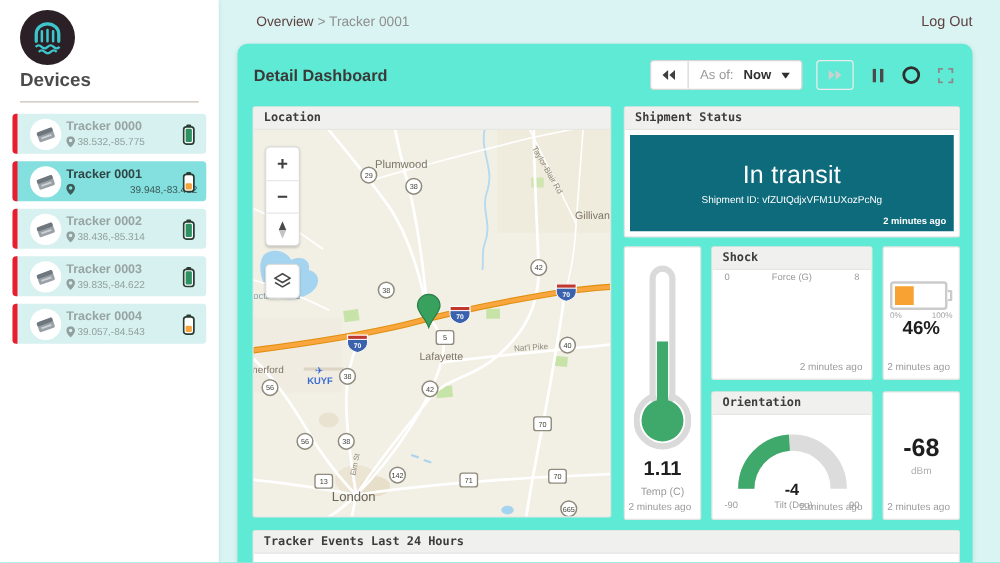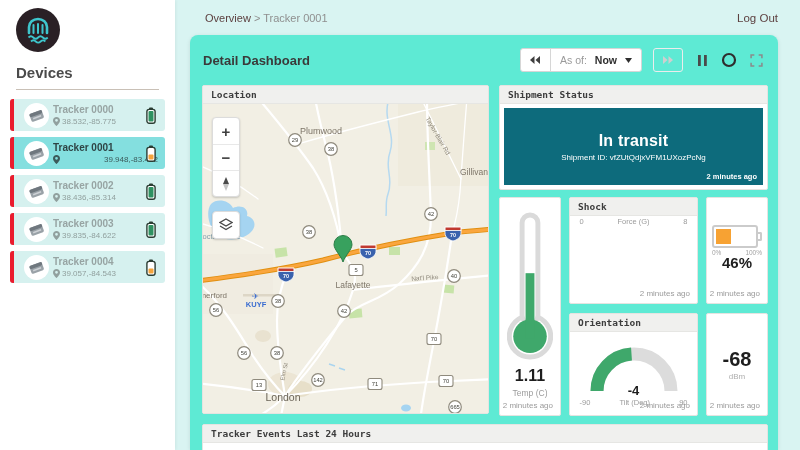--- a/index.html
+++ b/index.html
@@ -2,21 +2,21 @@
 <html><head>
 <meta charset="utf-8">
 <style>
   *{box-sizing:border-box;margin:0;padding:0;}
   html,body{width:800px;height:450px;overflow:hidden;}
   body{position:relative;background:#d9f4f2;font-family:"Liberation Sans",sans-serif;color:#3b3b3b;}
 
   
   .sidebar{position:absolute;left:0;top:0;width:175px;height:450px;background:#fff;z-index:3;box-shadow:1px 0 3px rgba(0,0,0,.06);}
   .logo{margin:8px 0 0 16px;width:44px;height:44px;display:block;}
-  .devices-title{margin:12px 16px 0;font-size:15px;font-weight:bold;color:#4b4b4b;}
+  .devices-title{margin:4px 16px 0;font-size:15px;font-weight:bold;color:#4b4b4b;}
   .sidebar-divider{border:none;border-top:1px solid #c9c0b6;margin:8px 16px 9px;}
   .device-card{position:relative;margin:0 10px 6px;height:32px;background:#d6f1ef;border-radius:3px;display:flex;align-items:center;padding-left:10px;cursor:pointer;}
   .device-card.selected{background:#84dfdf;}
   .redbar{position:absolute;left:0;top:0;bottom:0;width:4px;background:#ea1c2e;border-radius:3px 0 0 3px;}
   .device-avatar{width:25px;height:25px;border-radius:50%;background:#fff;display:flex;align-items:center;justify-content:center;margin-left:4px;flex:0 0 auto;}
   .device-info{margin-left:4px;flex:1;min-width:0;}
   .device-name{font-size:10px;font-weight:bold;color:#97a4a3;line-height:1.25;white-space:nowrap;}
   .selected .device-name{color:#2e4445;}
   .device-coords{display:flex;align-items:center;font-size:8px;color:#91a09e;margin-top:1px;white-space:nowrap;}
   .selected .device-coords{color:#3c5a5a;gap:42px;}
@@ -50,21 +50,21 @@
   .map-wrap{position:relative;width:285px;height:309px;}
   .map-svg{display:block;}
   .map-ctrl{position:absolute;left:9px;top:13px;width:28px;background:#fff;border:1px solid #dcdcdc;border-radius:4px;box-shadow:0 1px 2px rgba(0,0,0,.18);overflow:hidden;}
   .map-ctrl .mbtn{height:26px;display:flex;align-items:center;justify-content:center;font-size:15px;font-weight:bold;color:#3f3f3f;cursor:pointer;}
   .map-ctrl .mbtn + .mbtn{border-top:1px solid #e8e8e8;}
   .layers-btn{position:absolute;left:9px;top:107px;width:28px;height:28px;background:#fff;border:1px solid #dcdcdc;border-radius:4px;box-shadow:0 1px 2px rgba(0,0,0,.18);display:flex;align-items:center;justify-content:center;cursor:pointer;}
 
   .right-col{flex:1;display:flex;flex-direction:column;}
   .shipment-panel{height:105px;margin-bottom:7px;}
   .shipment-box{position:absolute;left:4px;right:4px;top:22px;bottom:4px;background:#0d6b7c;display:flex;flex-direction:column;align-items:center;justify-content:center;color:#fff;}
-  .shipment-status{font-size:16px;font-weight:bold;letter-spacing:.2px;}
+  .shipment-status{font-size:20px;font-weight:normal;letter-spacing:.2px;}
   .shipment-id{font-size:8px;margin-top:3px;}
   .shipment-updated{position:absolute;right:6px;bottom:4px;font-size:7.5px;font-weight:bold;color:#fff;}
 
   .metrics-grid{display:grid;grid-template-columns:62px 1fr 62px;grid-template-rows:107px 103px;gap:9px 8px;}
   .temp-panel{grid-row:1/3;grid-column:1;}
   .therm{display:block;margin:14px auto 0;}
   .temp-value{text-align:center;font-size:16px;font-weight:bold;color:#1e1e1e;margin-top:5px;}
   .temp-label{text-align:center;font-size:8.5px;color:#9b9b9b;margin-top:3px;}
 
   .gauge-wrap{position:relative;width:100px;margin:9px auto 0;}

